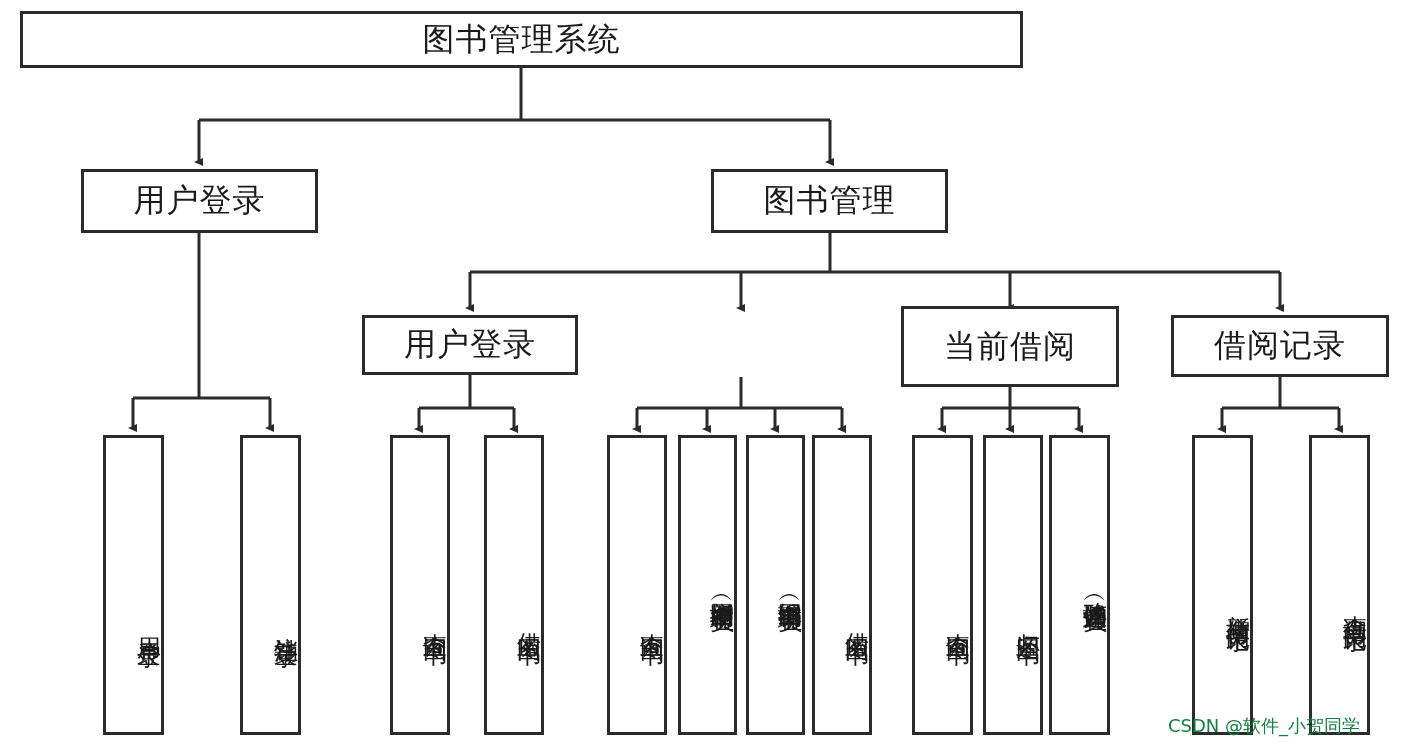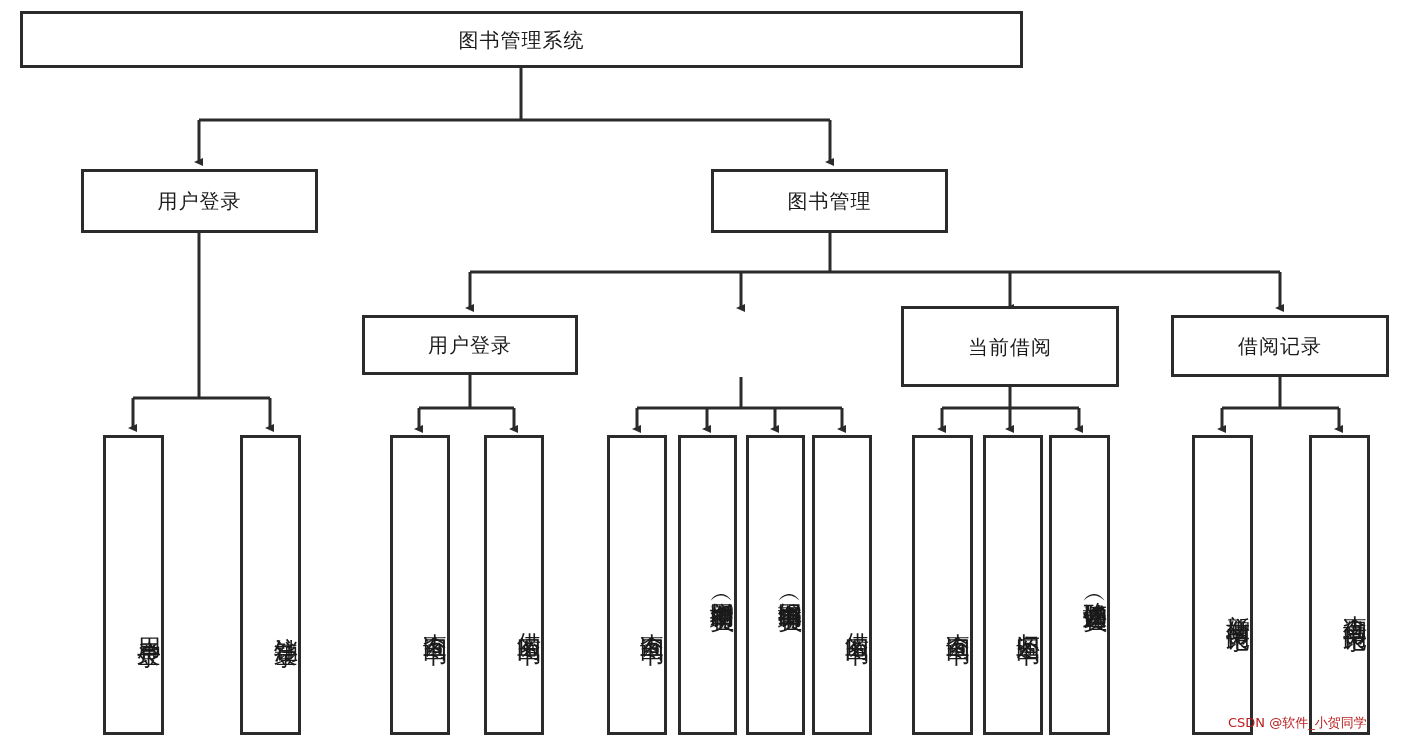--- a/index.html
+++ b/index.html
@@ -26,44 +26,44 @@
     box-sizing: border-box;
     border: 3px solid #2b2b2b;
     background: #ffffff;
     display: flex;
     align-items: center;
     justify-content: center;
     color: #1a1a1a;
     z-index: 2;
   }
   .node.horiz {
-    font-size: 20px;
+    font-size: 32px;
     letter-spacing: 1px;
     line-height: 1.1;
   }
   .node.vert {
     writing-mode: vertical-rl;
     text-orientation: upright;
     font-size: 24px;
     letter-spacing: 3px;
     line-height: 1.0;
     align-items: flex-start;
     justify-content: center;
     padding-top: 6px;
   }
   .node.vert.tall {
     padding-top: 4px;
     letter-spacing: 1px;
   }
   .watermark {
     position: absolute;
-    left: 1228px;
+    left: 1168px;
     top: 714px;
-    font-size: 13px;
-    color: #b91c1c;
+    font-size: 18px;
+    color: #15803d;
     white-space: nowrap;
     z-index: 5;
   }
   svg.edges {
     position: absolute;
     left: 0;
     top: 0;
     width: 1405px;
     height: 747px;
     z-index: 1;

